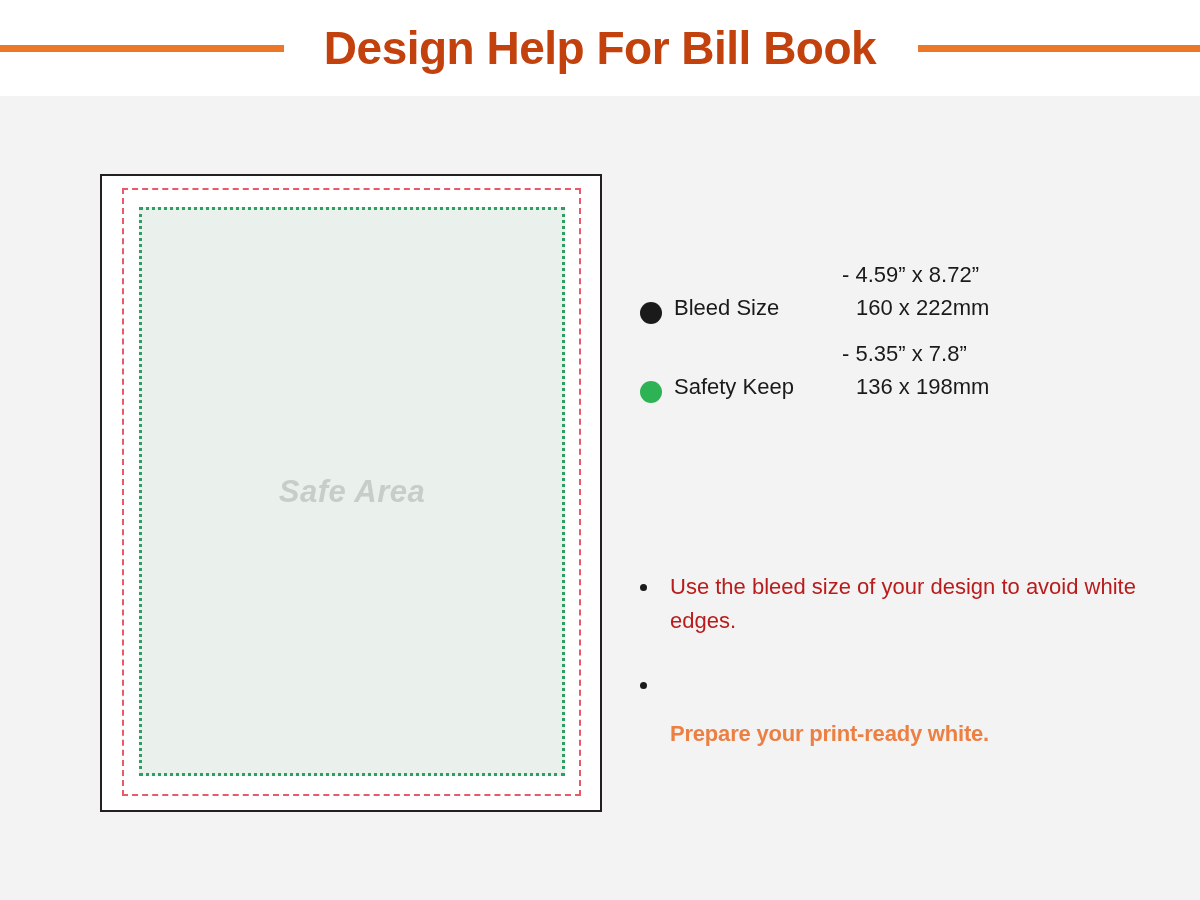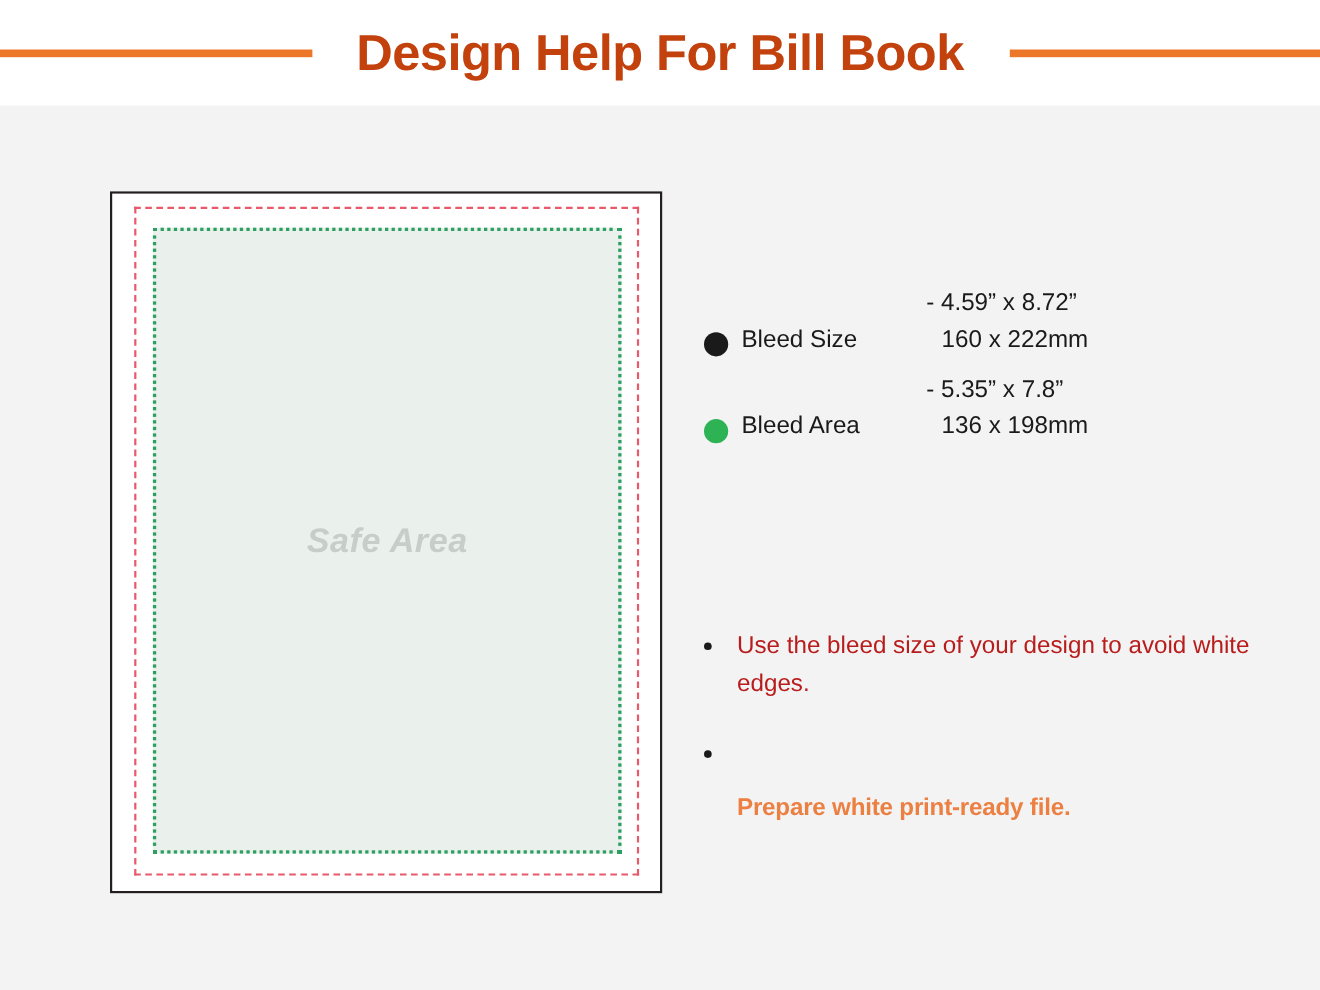--- a/index.html
+++ b/index.html
@@ -193,33 +193,33 @@
       <span class="legend-name">Bleed Size</span>
       <span class="legend-value">
         <span>- 4.59” x 8.72”</span>
         <span class="line2">160 x 222mm</span>
       </span>
     </div>
 
 
     <div class="legend-row">
       <span class="legend-dot" style="background:#2eb354"></span>
-      <span class="legend-name">Bleed Area</span>
+      <span class="legend-name">Safety Keep</span>
       <span class="legend-value">
         <span>- 5.35” x 7.8”</span>
         <span class="line2">136 x 198mm</span>
       </span>
     </div>
 
   </div>
 </div>
 
 <div class="tips">
   <div class="tip">
     <span class="tip-bullet"></span>
     <span class="tip-text">Use the bleed size of your design to avoid white edges.</span>
   </div>
   <div class="tip">
     <span class="tip-bullet"></span>
   </div>
 </div>
 
-<div class="cta">Prepare white print-ready file.</div>
+<div class="cta">Prepare your print-ready white.</div>
 
 </body></html>

